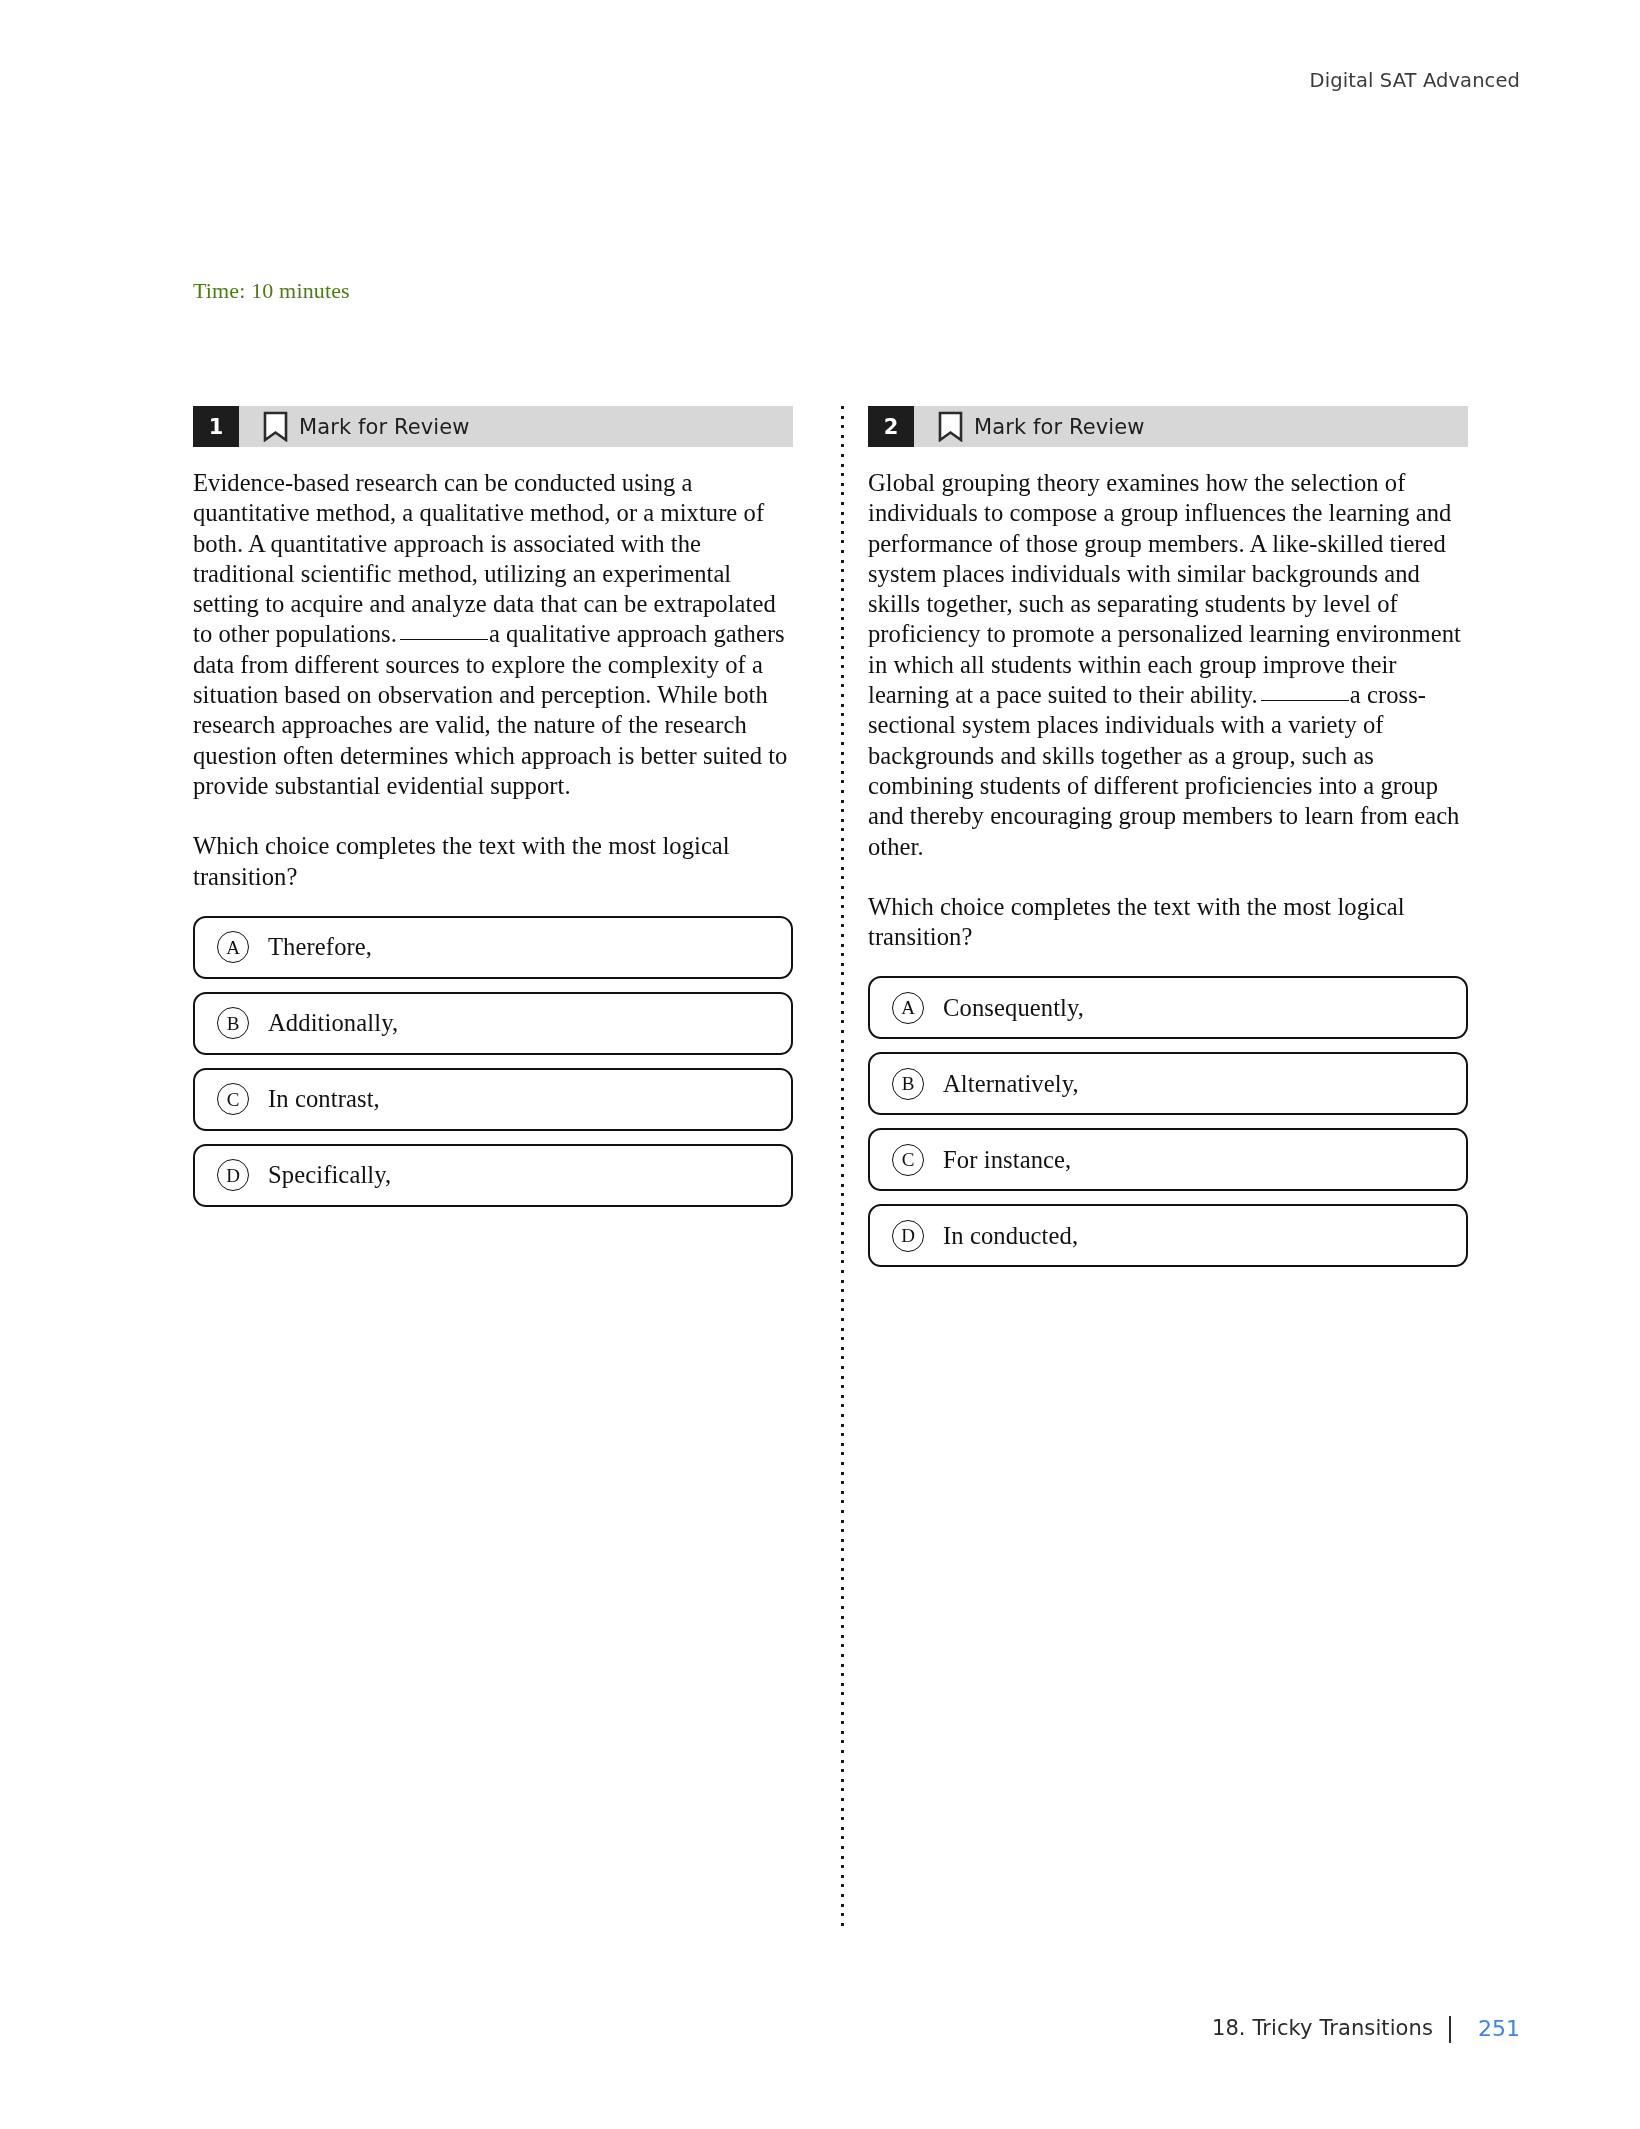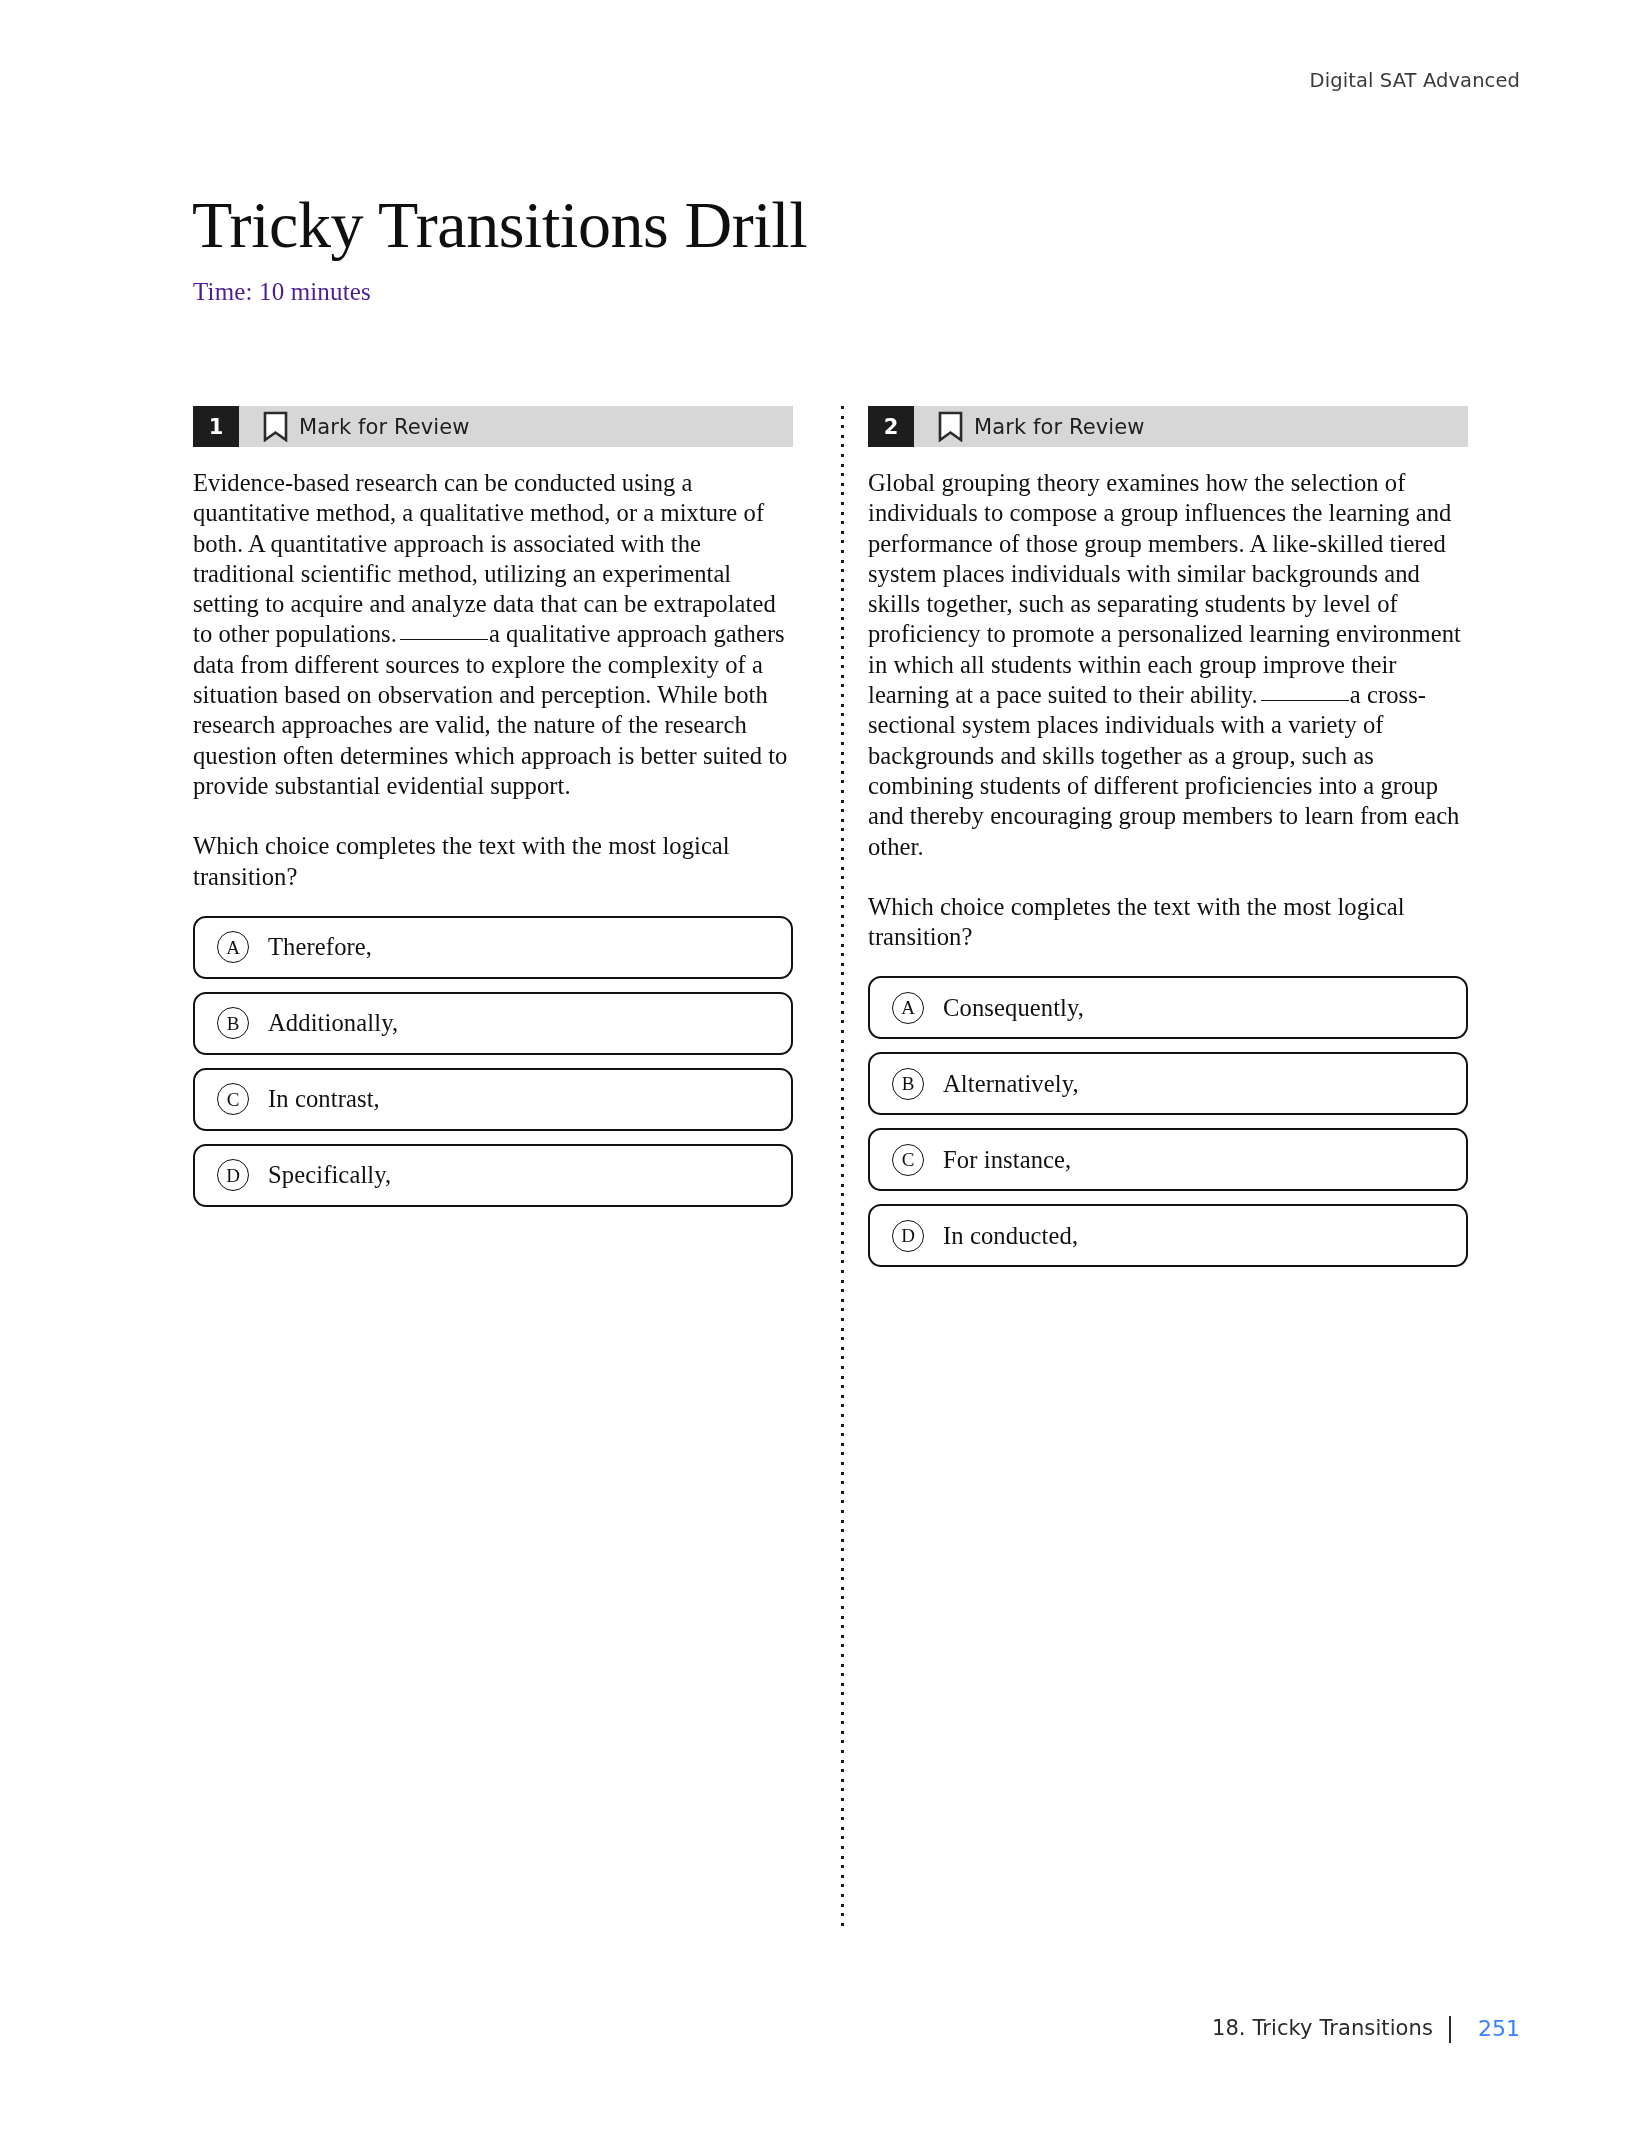--- a/index.html
+++ b/index.html
@@ -41,23 +41,23 @@
     font-size: 66px;
     line-height: 1.05;
     font-weight: 400;
     letter-spacing: -0.4px;
     color: #0f0f0f;
   }
   .meta-time {
     position: absolute;
     top: 278px;
     left: 193px;
-    font-size: 25px;
+    font-size: 22px;
     letter-spacing: 0.15px;
-    color: #4c1d95;
+    color: #4d7c0f;
   }
   .meta-answers {
     position: absolute;
     top: 337px;
     left: 193px;
     font-size: 25px;
     letter-spacing: 0.15px;
     color: #1c1c1c;
   }
 
@@ -209,21 +209,20 @@
     margin-left: 11px;
   }
 </style>
 </head>
 <body>
 
 <div class="page">
 
   <div class="running-header">Digital SAT Advanced</div>
 
-  <h1 class="title">Tricky Transitions Drill</h1>
 
   <div class="meta-time">Time: 10 minutes</div>
 
   <div class="divider"></div>
 
   <div class="col col-left">
 
     <div class="qbar">
       <div class="qnum">1</div>
       <div class="mark-wrap">

